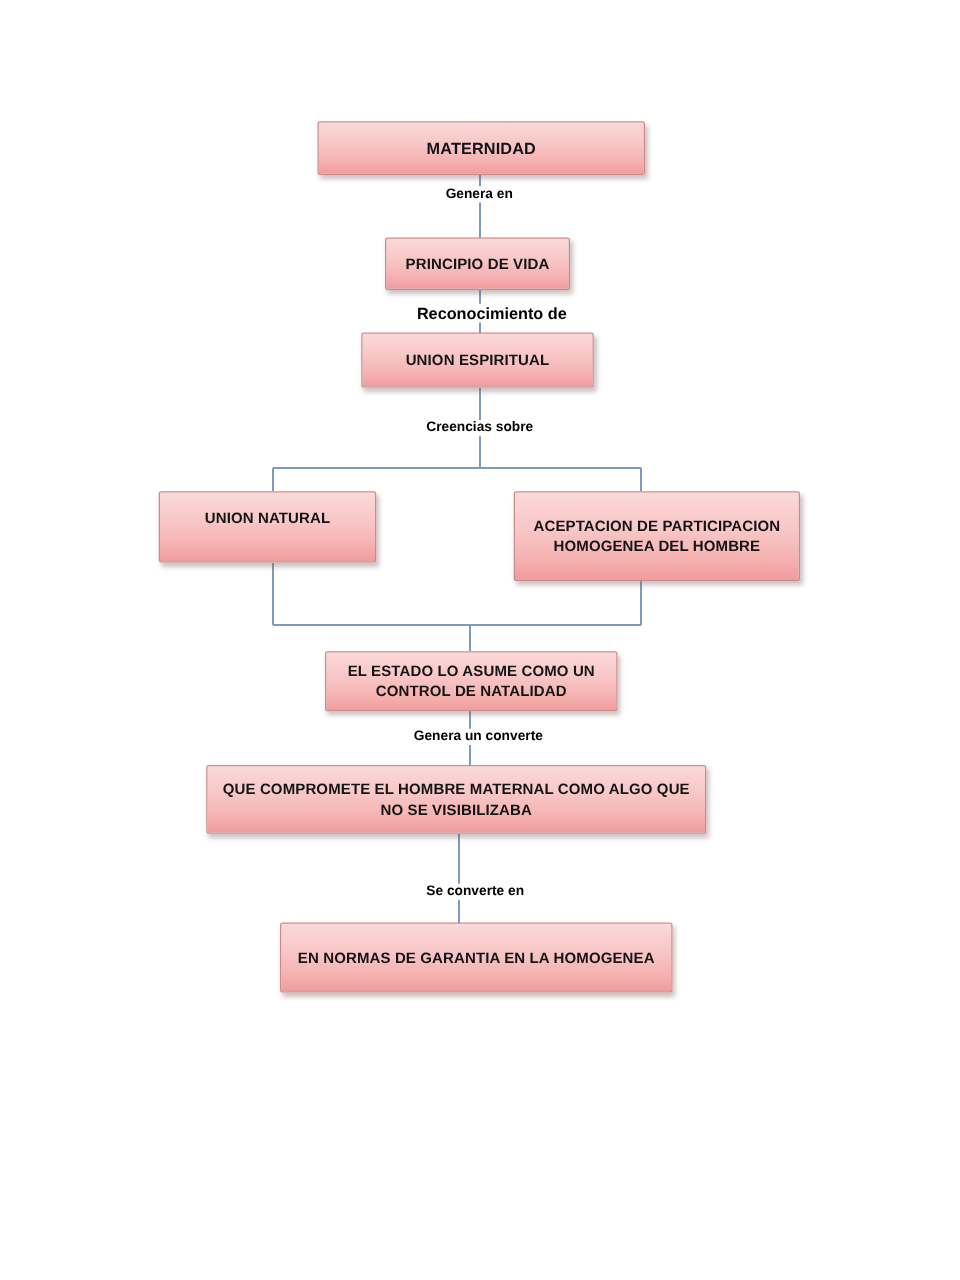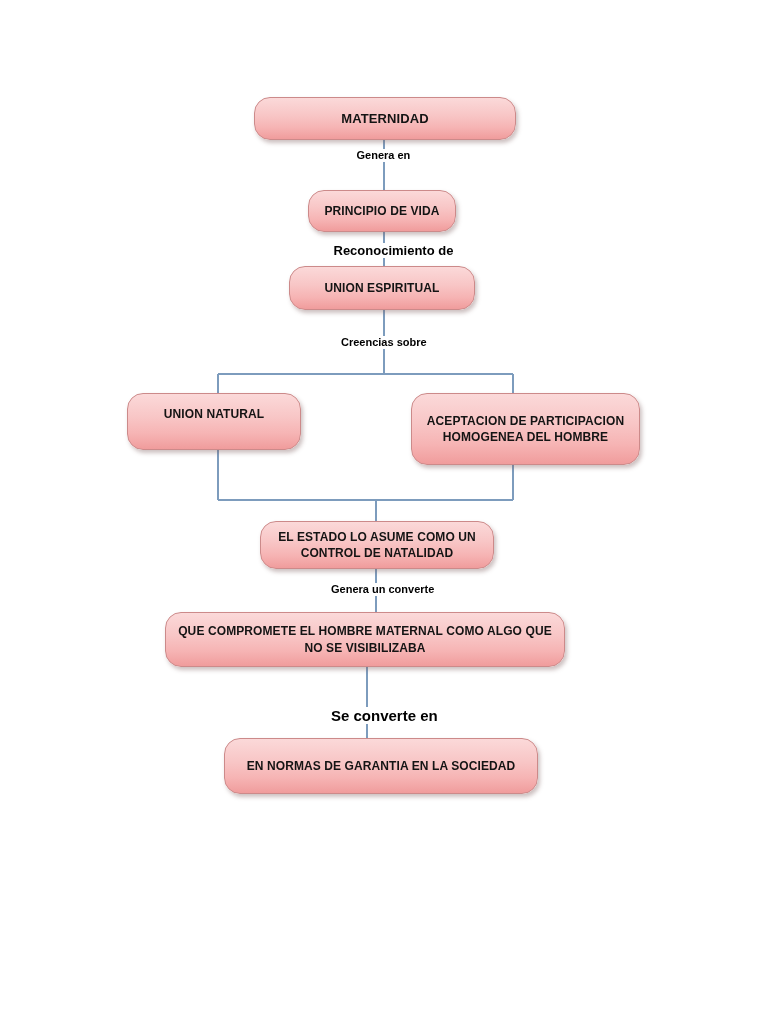--- a/index.html
+++ b/index.html
@@ -27,21 +27,21 @@
     width: 768px;
     height: 1024px;
     pointer-events: none;
   }
 
   
   .node {
     position: absolute;
     box-sizing: border-box;
     border: 1px solid #cc8a8a;
-    border-radius: 16px;
+    border-radius: 2px;
     background: linear-gradient(to bottom,
                 #fbd9d9 0%,
                 #f8c6c6 42%,
                 #f6b4b4 72%,
                 #f09c9c 100%);
     box-shadow: 2px 3px 4px rgba(120, 90, 90, 0.38);
     display: flex;
     justify-content: flex-start;
     text-align: center;
     color: #141414;
@@ -107,24 +107,24 @@
       <div class="node v-center" style="left: 411px; top: 393px; width: 229px; height: 72px; font-size: 12px;">
         <span>ACEPTACION DE PARTICIPACION HOMOGENEA DEL HOMBRE</span>
       </div>
       <div class="node v-center" style="left: 260px; top: 521px; width: 234px; height: 48px; font-size: 12px;">
         <span>EL ESTADO LO ASUME COMO UN CONTROL DE NATALIDAD</span>
       </div>
       <div class="node v-center" style="left: 165px; top: 612px; width: 400px; height: 55px; font-size: 12px;">
         <span>QUE COMPROMETE EL HOMBRE MATERNAL COMO ALGO QUE NO SE VISIBILIZABA</span>
       </div>
       <div class="node v-center" style="left: 224px; top: 738px; width: 314px; height: 56px; font-size: 12px;">
-        <span>EN NORMAS DE GARANTIA EN LA SOCIEDAD</span>
+        <span>EN NORMAS DE GARANTIA EN LA HOMOGENEA</span>
       </div>
     </div>
   <div id="label-layer">
       <div class="edge-label" style="font-size: 11px; color: rgb(0, 0, 0); left: 351.5px; top: 148.5px;">Genera en</div>
       <div class="edge-label" style="font-size: 13px; color: rgb(0, 0, 0); left: 328.5px; top: 242.5px;">Reconocimiento de</div>
       <div class="edge-label" style="font-size: 11px; color: rgb(0, 0, 0); left: 336px; top: 335.5px;">Creencias sobre</div>
       <div class="edge-label" style="font-size: 11px; color: rgb(0, 0, 0); left: 326px; top: 582.5px;">Genera un converte</div>
-      <div class="edge-label" style="font-size: 15px; color: rgb(0, 0, 0); left: 326px; top: 706.5px;">Se converte en</div>
+      <div class="edge-label" style="font-size: 11px; color: rgb(0, 0, 0); left: 336px; top: 706.5px;">Se converte en</div>
     </div>
 
 </div>
 
 </body></html>

